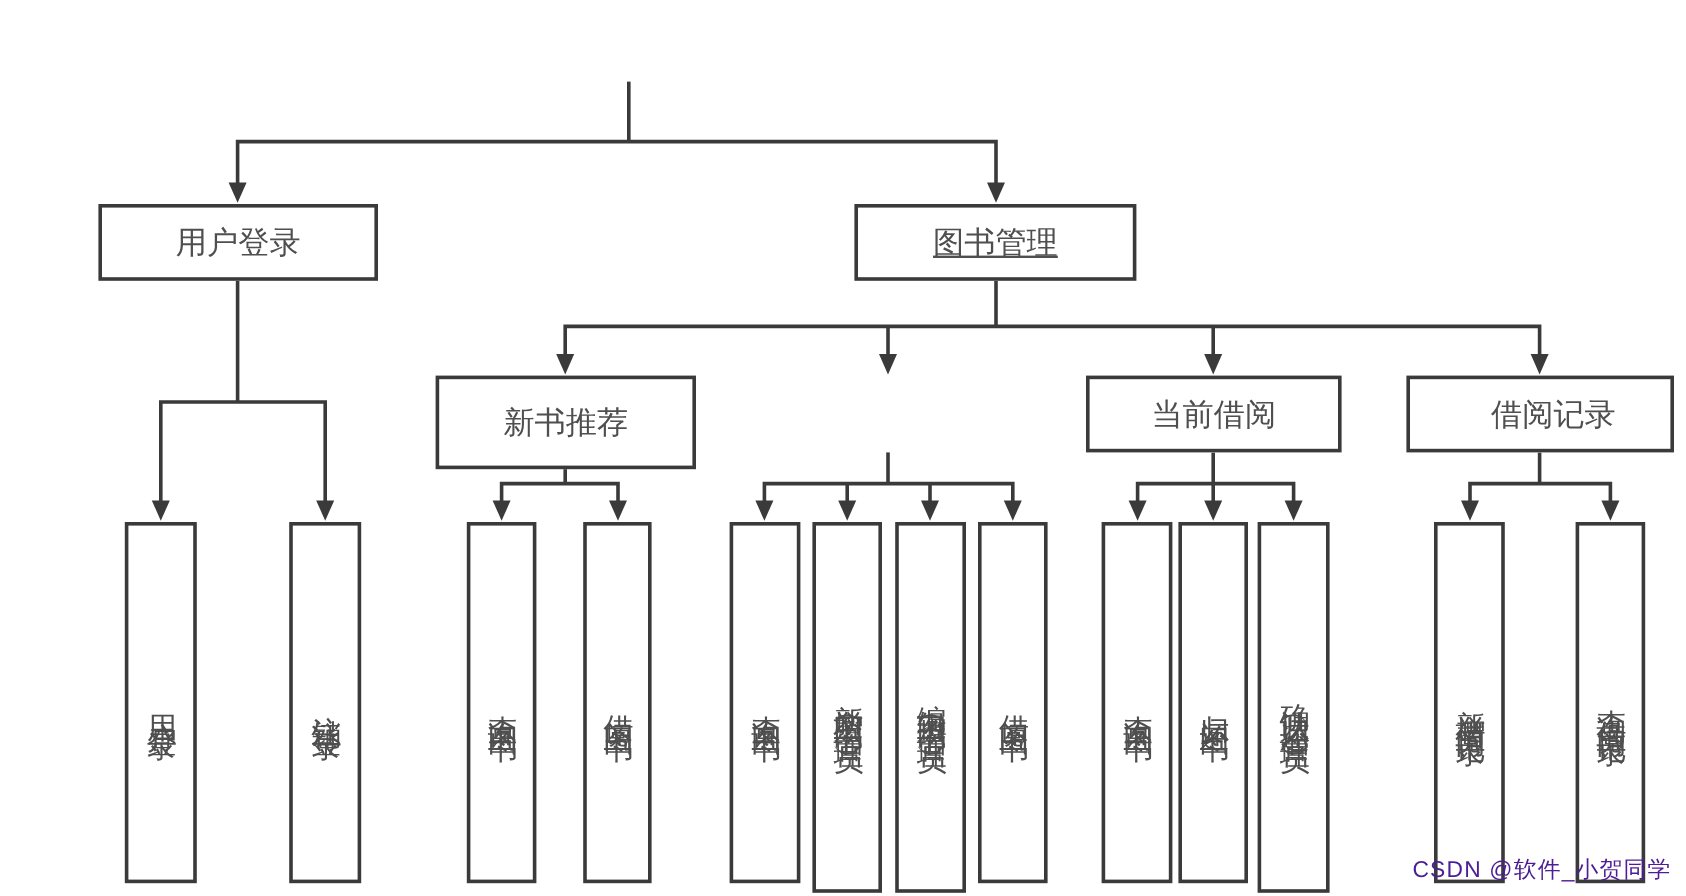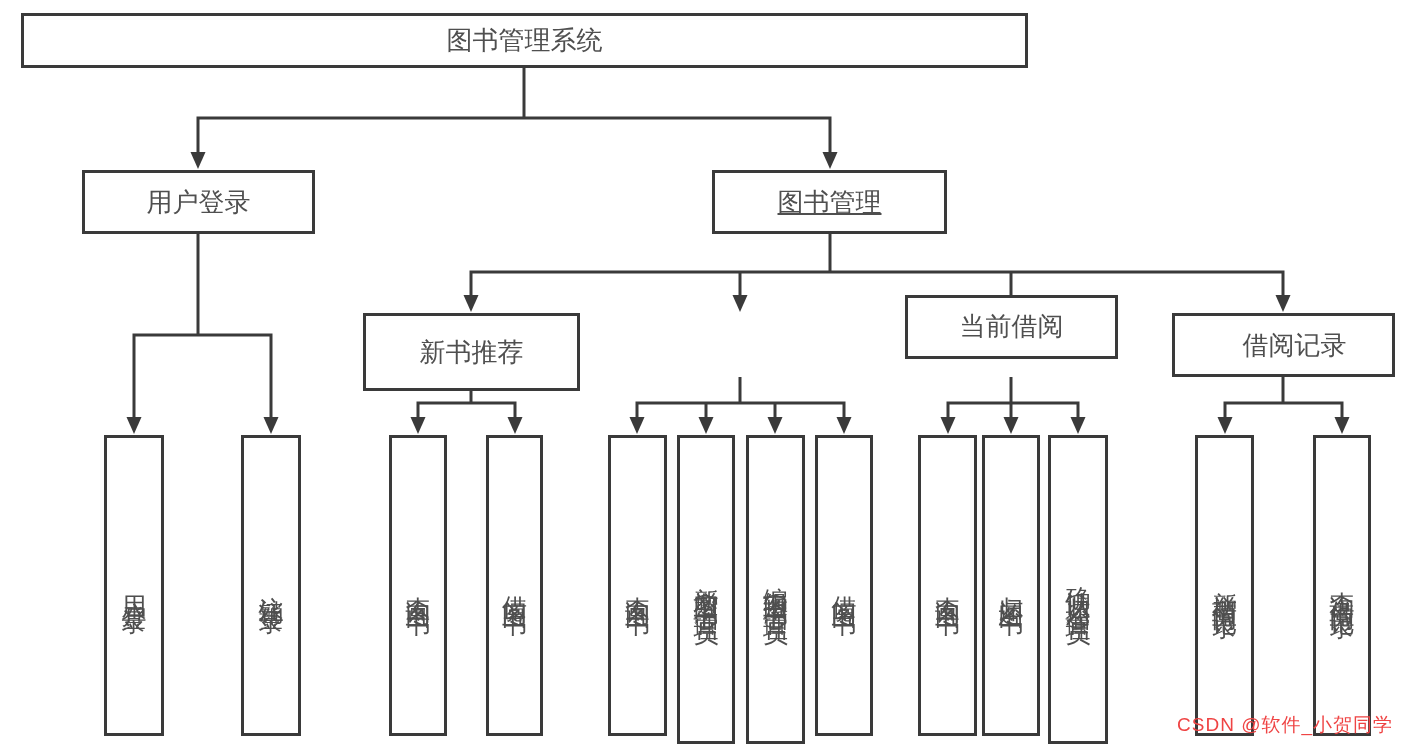--- a/index.html
+++ b/index.html
@@ -41,21 +41,21 @@
     font-size: 25px;
     letter-spacing: 5px;
     line-height: 1;
   }
   .watermark {
     position: absolute;
     top: 712px;
     right: 12px;
     font-size: 19px;
     letter-spacing: 1px;
-    color: #ef4444;
+    color: #4c1d95;
     white-space: nowrap;
     z-index: 5;
   }
 </style>
 </head>
 <body>
 
 <div class="stage">
 
   <svg class="connectors" width="1405" height="747" viewBox="0 0 1405 747">
@@ -106,27 +106,26 @@
       <polygon points="767.5,417 782.5,417 775,434"></polygon>
       <polygon points="836.5,417 851.5,417 844,434"></polygon>
       <polygon points="940.5,417 955.5,417 948,434"></polygon>
       <polygon points="1003.5,417 1018.5,417 1011,434"></polygon>
       <polygon points="1070.5,417 1085.5,417 1078,434"></polygon>
       <polygon points="1217.5,417 1232.5,417 1225,434"></polygon>
       <polygon points="1334.5,417 1349.5,417 1342,434"></polygon>
     </g>
   </svg>
 
-  <div class="box" style="left:21px; top:13px; width:1007px; height:55px;">图书管理系统</div>
 
   <div class="box" style="left:82px; top:170px; width:233px; height:64px;">用户登录</div>
   <div class="box" style="left:712px; top:170px; width:235px; height:64px;text-decoration:underline;">图书管理</div>
 
   <div class="box" style="left:363px; top:313px; width:217px; height:78px;">新书推荐</div>
-  <div class="box" style="left:905px; top:295px; width:213px; height:64px;font-family:Liberation Serif, serif;">当前借阅</div>
+  <div class="box" style="left:905px; top:313px; width:213px; height:64px;">当前借阅</div>
   <div class="box" style="left:1172px; top:313px; width:223px; height:64px;padding-left:22px;">借阅记录</div>
 
   <div class="box v" style="left:104px; top:435px; width:60px; height:301px;">用户登录</div>
   <div class="box v" style="left:241px; top:435px; width:60px; height:301px;">注销登录</div>
 
   <div class="box v" style="left:389px; top:435px; width:58px; height:301px;">查询图书</div>
   <div class="box v" style="left:486px; top:435px; width:57px; height:301px;">借阅图书</div>
 
   <div class="box v" style="left:608px; top:435px; width:59px; height:301px;">查询图书</div>
   <div class="box v" style="left:677px; top:435px; width:58px; height:309px;">新增图书（管理员）</div>

